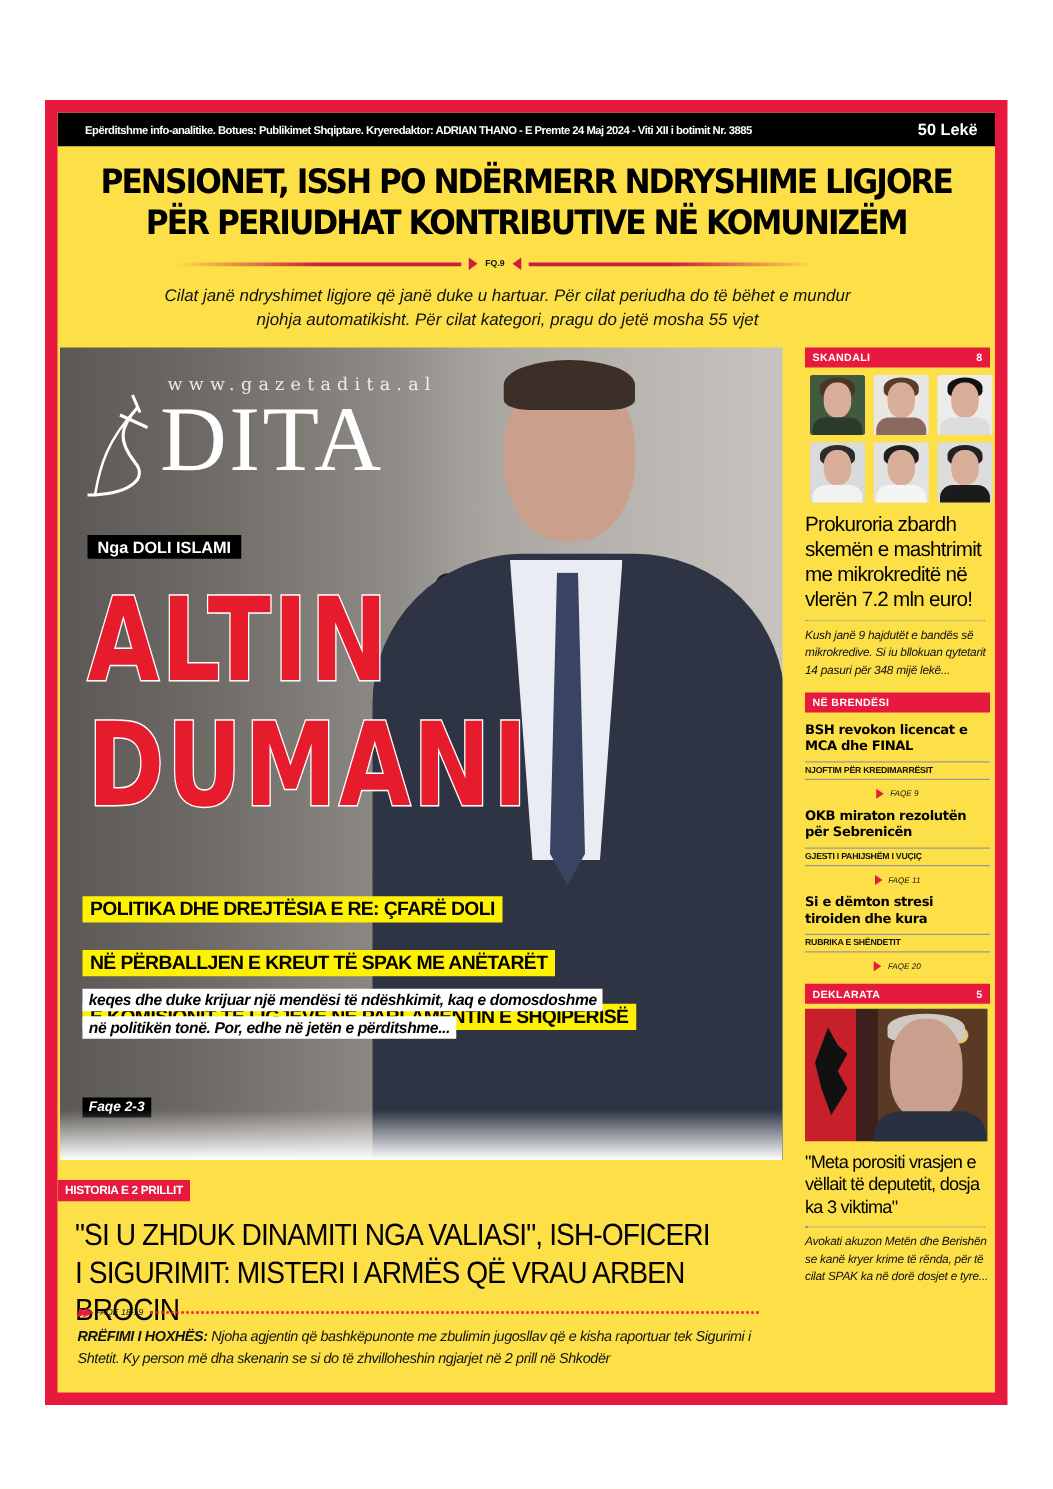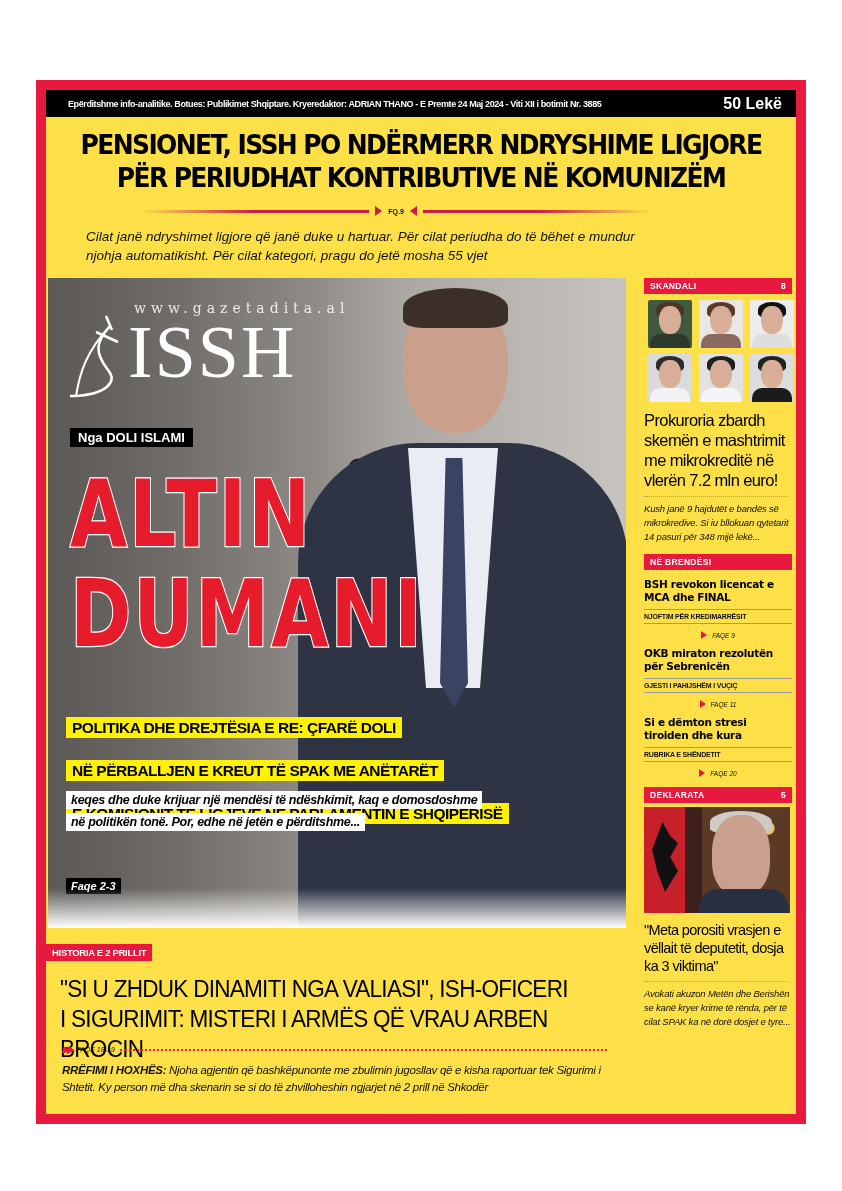--- a/index.html
+++ b/index.html
@@ -4,30 +4,30 @@
 <style>
   * { box-sizing: border-box; margin: 0; padding: 0; }
   html, body { width: 842px; height: 1191px; background: #ffffff; overflow: hidden; }
   body { position: relative; font-family: "Liberation Sans", sans-serif; color: #111; }
 
   .frame { position: absolute; left: 36px; top: 80px; width: 770px; height: 1044px; background: #e8193f; }
   .page { position: absolute; left: 46px; top: 90px; width: 750px; height: 1024px; background: #fde047; overflow: hidden; }
 
   .topbar { position: absolute; left: 0; top: 0; width: 750px; height: 27px; background: #000; color: #fff; display: flex; align-items: center; justify-content: space-between; padding: 0 14px 0 22px; }
   .topbar .info { font-size: 9px; font-weight: bold; letter-spacing: -0.4px; }
-  .topbar .price { font-size: 16px; font-weight: bold; }
+  .topbar .price { font-size: 13px; font-weight: bold; }
 
   .headline { position: absolute; left: 0; top: 42px; width: 750px; text-align: center; font-family: "DejaVu Sans", sans-serif; font-weight: bold; font-size: 25px; line-height: 30px; letter-spacing: -1.6px; transform: scaleY(1.08); color: #000; }
   .fq-row { position: absolute; left: 95px; top: 114px; width: 510px; height: 14px; display: flex; align-items: center; justify-content: center; }
   .fq-line { flex: 1; height: 3px; background: linear-gradient(90deg, rgba(200,30,60,0) 0%, #c91d44 50%, #c91d44 100%); }
   .fq-line.r { background: linear-gradient(90deg, #c91d44 0%, #c91d44 50%, rgba(200,30,60,0) 100%); }
   .fq-tri-r { width: 0; height: 0; border-top: 5px solid transparent; border-bottom: 5px solid transparent; border-left: 7px solid #c91d44; margin: 0 6px; }
   .fq-tri-l { width: 0; height: 0; border-top: 5px solid transparent; border-bottom: 5px solid transparent; border-right: 7px solid #c91d44; margin: 0 6px; }
   .fq-label { font-size: 7px; font-weight: bold; }
-  .subdeck { position: absolute; left: 40px; top: 137px; width: 640px; font-style: italic; font-size: 13.5px; line-height: 19px; color: #111; }
+  .subdeck { position: absolute; left: 40px; top: 137px; width: 640px; text-align: center; font-style: italic; font-size: 13.5px; line-height: 19px; color: #111; }
 
   
   .photo { position: absolute; left: 2px; top: 188px; width: 578px; height: 650px; overflow: hidden;
     background: linear-gradient(90deg, #5b5855 0%, #6e6a66 20%, #8d8985 45%, #aaa6a1 60%, #b9b5b0 80%, #c7c3be 100%); }
   .photo::after { content: ""; position: absolute; left: 0; bottom: 0; width: 100%; height: 40px; background: linear-gradient(180deg, rgba(255,255,255,0), #fff); }
   .man-body { position: absolute; left: 250px; top: 165px; width: 330px; height: 520px; background: #2e3444; border-radius: 120px 120px 0 0; }
   .man-shirt { position: absolute; left: 360px; top: 170px; width: 90px; height: 240px; background: #e9edf3; clip-path: polygon(0 0,100% 0,80% 100%,20% 100%); }
   .man-tie { position: absolute; left: 392px; top: 180px; width: 28px; height: 250px; background: #3a4462; clip-path: polygon(20% 0,80% 0,100% 90%,50% 100%,0 90%); }
   .man-head { position: absolute; left: 355px; top: 15px; width: 105px; height: 140px; background: #caa08c; border-radius: 48% 48% 45% 45%; }
   .man-hair { position: absolute; left: 355px; top: 10px; width: 105px; height: 40px; background: #3b2f28; border-radius: 50% 50% 20% 20%; }
@@ -114,21 +114,21 @@
     <div class="man-tie"></div>
     <div class="man-head"></div>
     <div class="man-hair"></div>
 
     <div class="logo">
       <svg class="mark" viewBox="0 0 60 90">
         <path d="M40 4 L46 18 M30 20 L52 30 M44 14 C30 30 28 40 42 58 C52 70 40 82 10 84 L4 84" stroke="#fff" stroke-width="2.5" fill="none"></path>
         <path d="M44 14 C20 40 14 60 10 84" stroke="#fff" stroke-width="2" fill="none"></path>
       </svg>
       <span class="url">www.gazetadita.al</span>
-      <span class="name">ISSH</span>
+      <span class="name">DITA</span>
     </div>
 
     <div class="byline">Nga DOLI ISLAMI</div>
 
     <div class="big-name">
       <div>ALTIN</div>
       <div>DUMANI</div>
     </div>
 
     <div class="yellow-lines">

